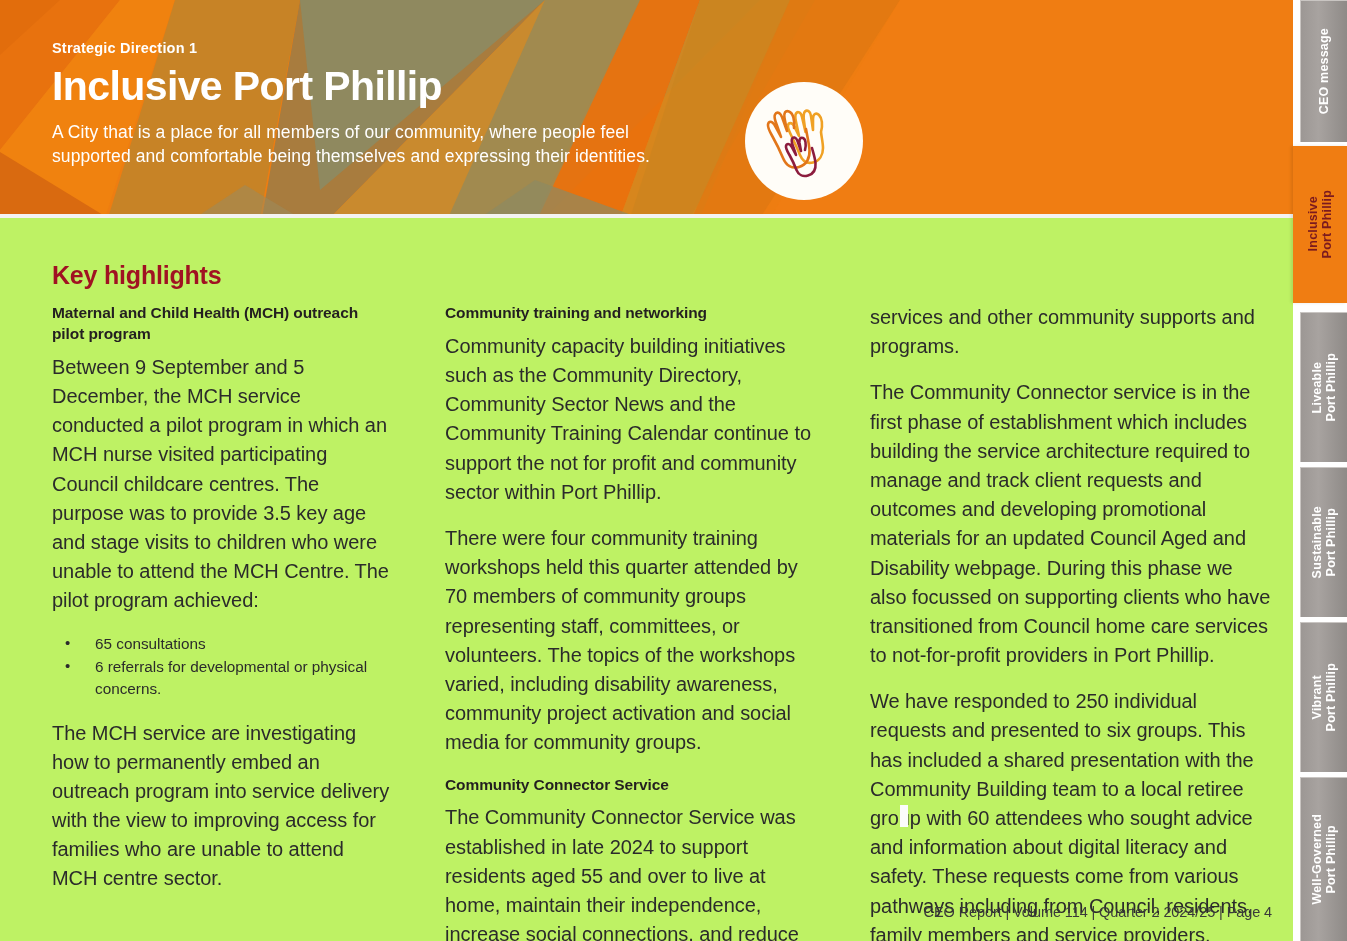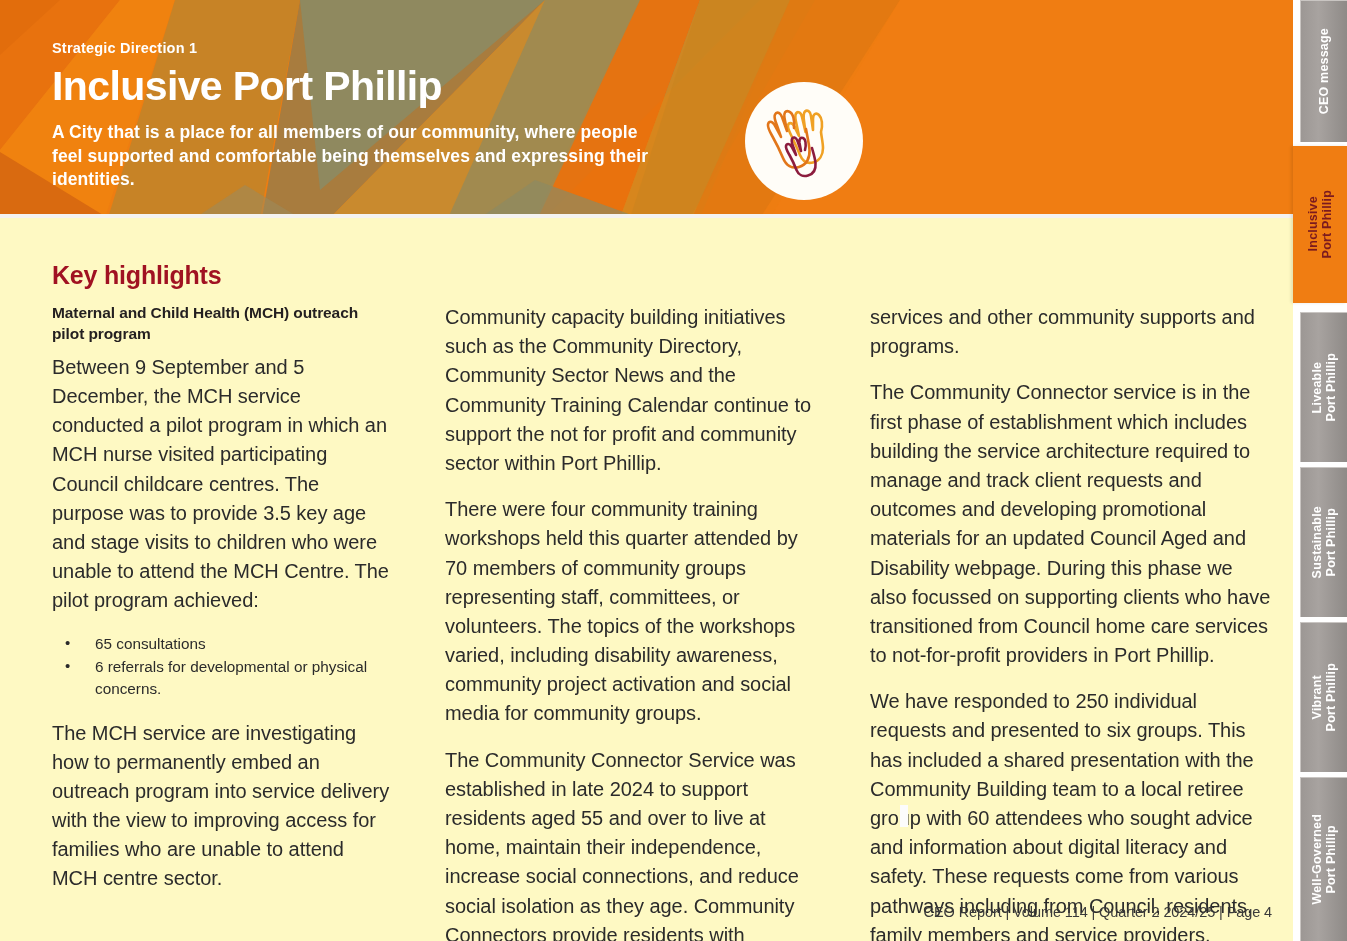--- a/index.html
+++ b/index.html
@@ -15,21 +15,21 @@
     font-family: "Liberation Sans", sans-serif;
     color: #231f20;
   }
 
   
   #page-sheet {
     position: absolute;
     left: 0; top: 0;
     width: 1293px;
     height: 941px;
-    background: #fef9c3;
+    background: #bef264;
   }
 
   
   #banner {
     position: absolute;
     left: 0; top: 0;
     width: 1293px;
     height: 218px;
     background: #ee7d11;
     overflow: hidden;
@@ -59,21 +59,21 @@
   .banner-title {
     font-size: 41px;
     font-weight: 700;
     color: #ffffff;
     margin: 0 0 13px 0;
     line-height: 1.05;
     letter-spacing: -0.6px;
   }
   .banner-sub {
     font-size: 17.5px;
-    font-weight: 700;
+    font-weight: 400;
     color: #ffffff;
     margin: 0;
     line-height: 1.33;
     letter-spacing: .1px;
   }
 
   
   #banner-logo {
     position: absolute;
     left: 745px;
@@ -293,22 +293,24 @@
         <h3 class="sub-head">Maternal and Child Health (MCH) outreach pilot program</h3>
         <p class="body-p">Between 9 September and 5 December, the MCH service conducted a pilot program in which an MCH nurse visited participating Council childcare centres. The purpose was to provide 3.5 key age and stage visits to children who were unable to attend the MCH Centre. The pilot program achieved:</p>
         <ul class="bullets">
           <li>65 consultations</li>
           <li>6 referrals for developmental or physical concerns.</li>
         </ul>
         <p class="body-p">The MCH service are investigating how to permanently embed an outreach program into service delivery with the view to improving access for families who are unable to attend MCH centre sector.</p>
       </div>
 
       <div class="col col-2">
+        <h3 class="sub-head">Community training and networking</h3>
         <p class="body-p">Community capacity building initiatives such as the Community Directory, Community Sector News and the Community Training Calendar continue to support the not for profit and community sector within Port Phillip.</p>
         <p class="body-p">There were four community training workshops held this quarter attended by 70 members of community groups representing staff, committees, or volunteers. The topics of the workshops varied, including disability awareness, community project activation and social media for community groups.</p>
+        <h3 class="sub-head second">Community Connector Service</h3>
         <p class="body-p">The Community Connector Service was established in late 2024 to support residents aged 55 and over to live at home, maintain their independence, increase social connections, and reduce social isolation as they age. Community Connectors provide residents with information on how to navigate and access services and programs including aged care services, home, and community care programs for younger people (HACC PYP), health services, Council</p>
       </div>
 
       <div class="col col-3">
         <p class="body-p">services and other community supports and programs.</p>
         <p class="body-p">The Community Connector service is in the first phase of establishment which includes building the service architecture required to manage and track client requests and outcomes and developing promotional materials for an updated Council Aged and Disability webpage. During this phase we also focussed on supporting clients who have transitioned from Council home care services to not-for-profit providers in Port Phillip.</p>
         <p class="body-p">We have responded to 250 individual requests and presented to six groups. This has included a shared presentation with the Community Building team to a local retiree group with 60 attendees who sought advice and information about digital literacy and safety. These requests come from various pathways including from Council, residents, family members and service providers. Requests include assistance for immediate need and for future planning. For example, to set up home care support post-surgery and to explore property modifications to age in place.</p>
       </div>
     </div>
 

